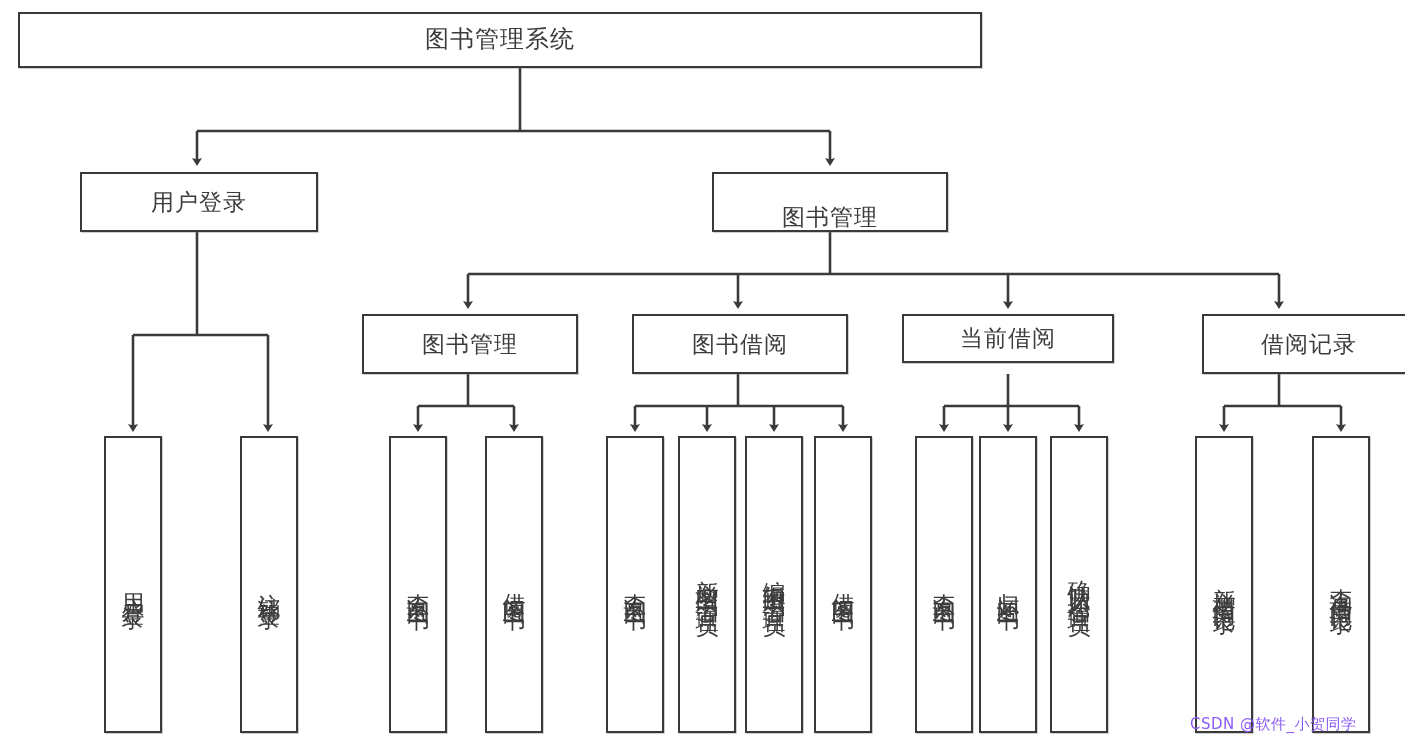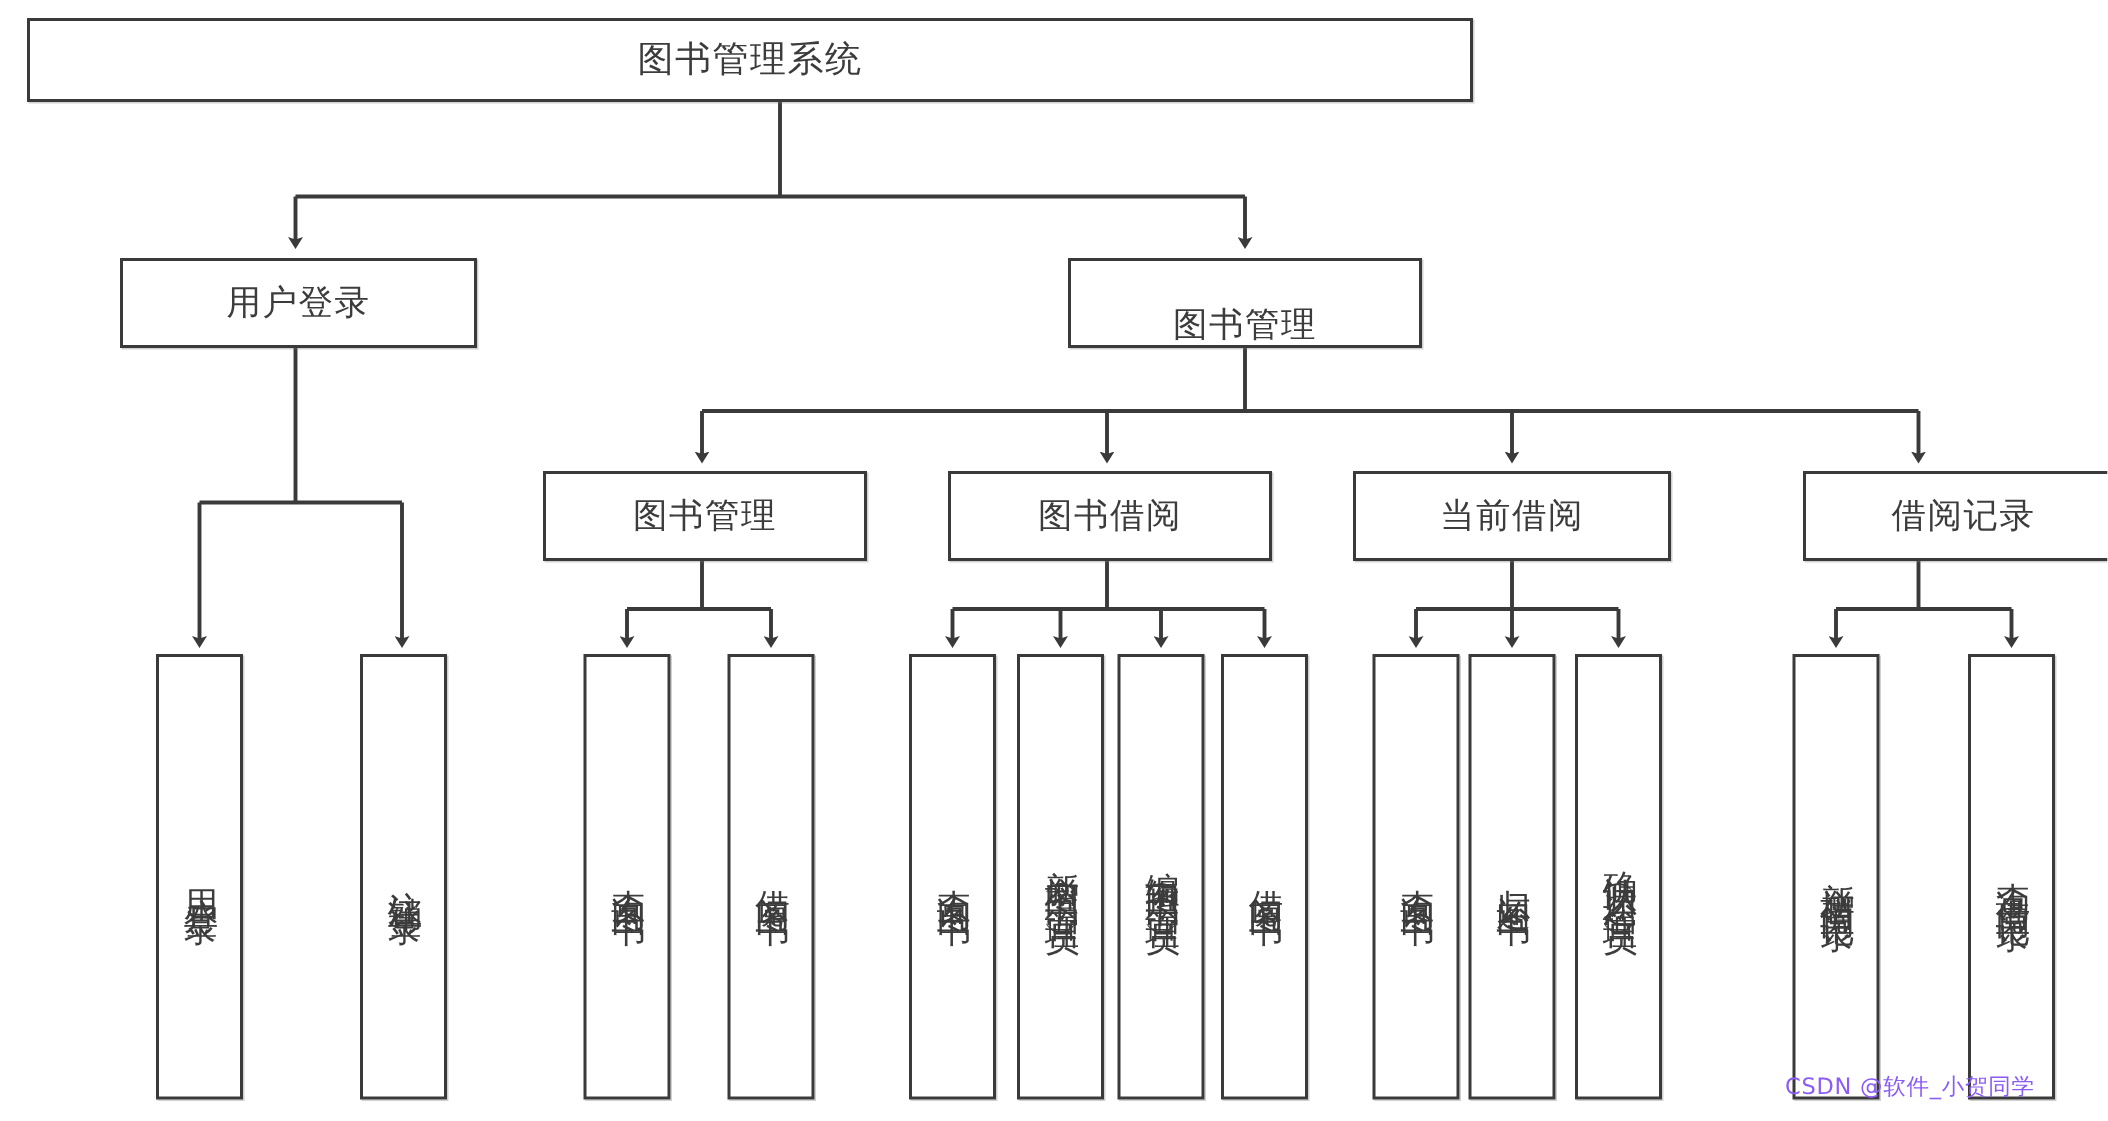--- a/index.html
+++ b/index.html
@@ -134,21 +134,21 @@
   <div class="node horiz" style="left:712px; top:172px; width:236px; height:60px;align-items:flex-end;">
     <span class="label">图书管理</span>
   </div>
 
   <div class="node horiz" style="left:362px; top:314px; width:216px; height:60px;">
     <span class="label">图书管理</span>
   </div>
   <div class="node horiz" style="left:632px; top:314px; width:216px; height:60px;">
     <span class="label">图书借阅</span>
   </div>
-  <div class="node horiz" style="left:902px; top:314px; width:212px; height:60px;">
+  <div class="node horiz" style="left:902px; top:314px; width:212px; height:49px;">
     <span class="label">当前借阅</span>
   </div>
   <div class="node horiz" style="left:1202px; top:314px; width:214px; height:60px;">
     <span class="label">借阅记录</span>
   </div>
 
   <div class="node vert" style="left:104px; top:436px; width:58px; height:297px;">
     <span class="label">用户登录</span>
   </div>
   <div class="node vert" style="left:240px; top:436px; width:58px; height:297px;">

